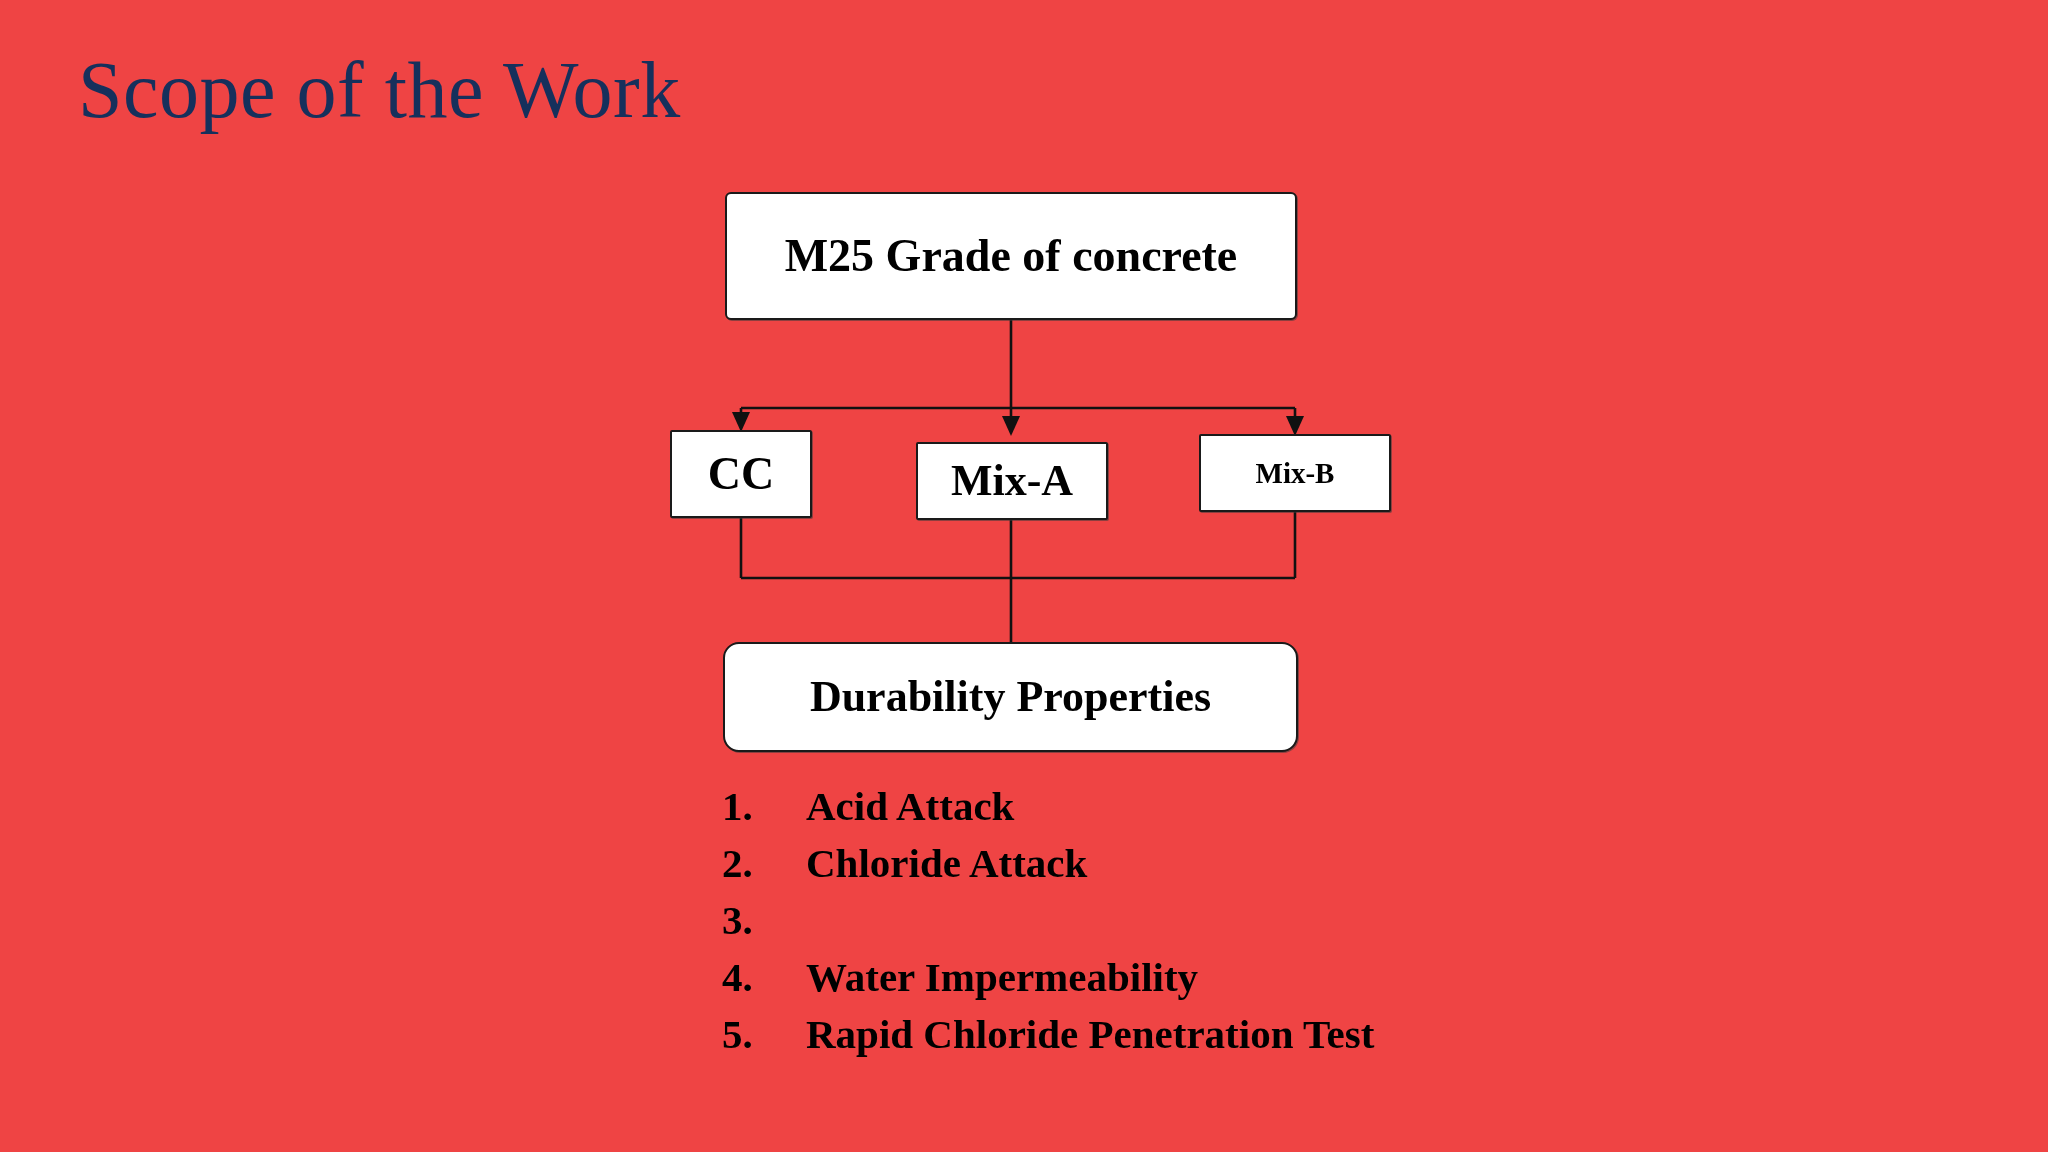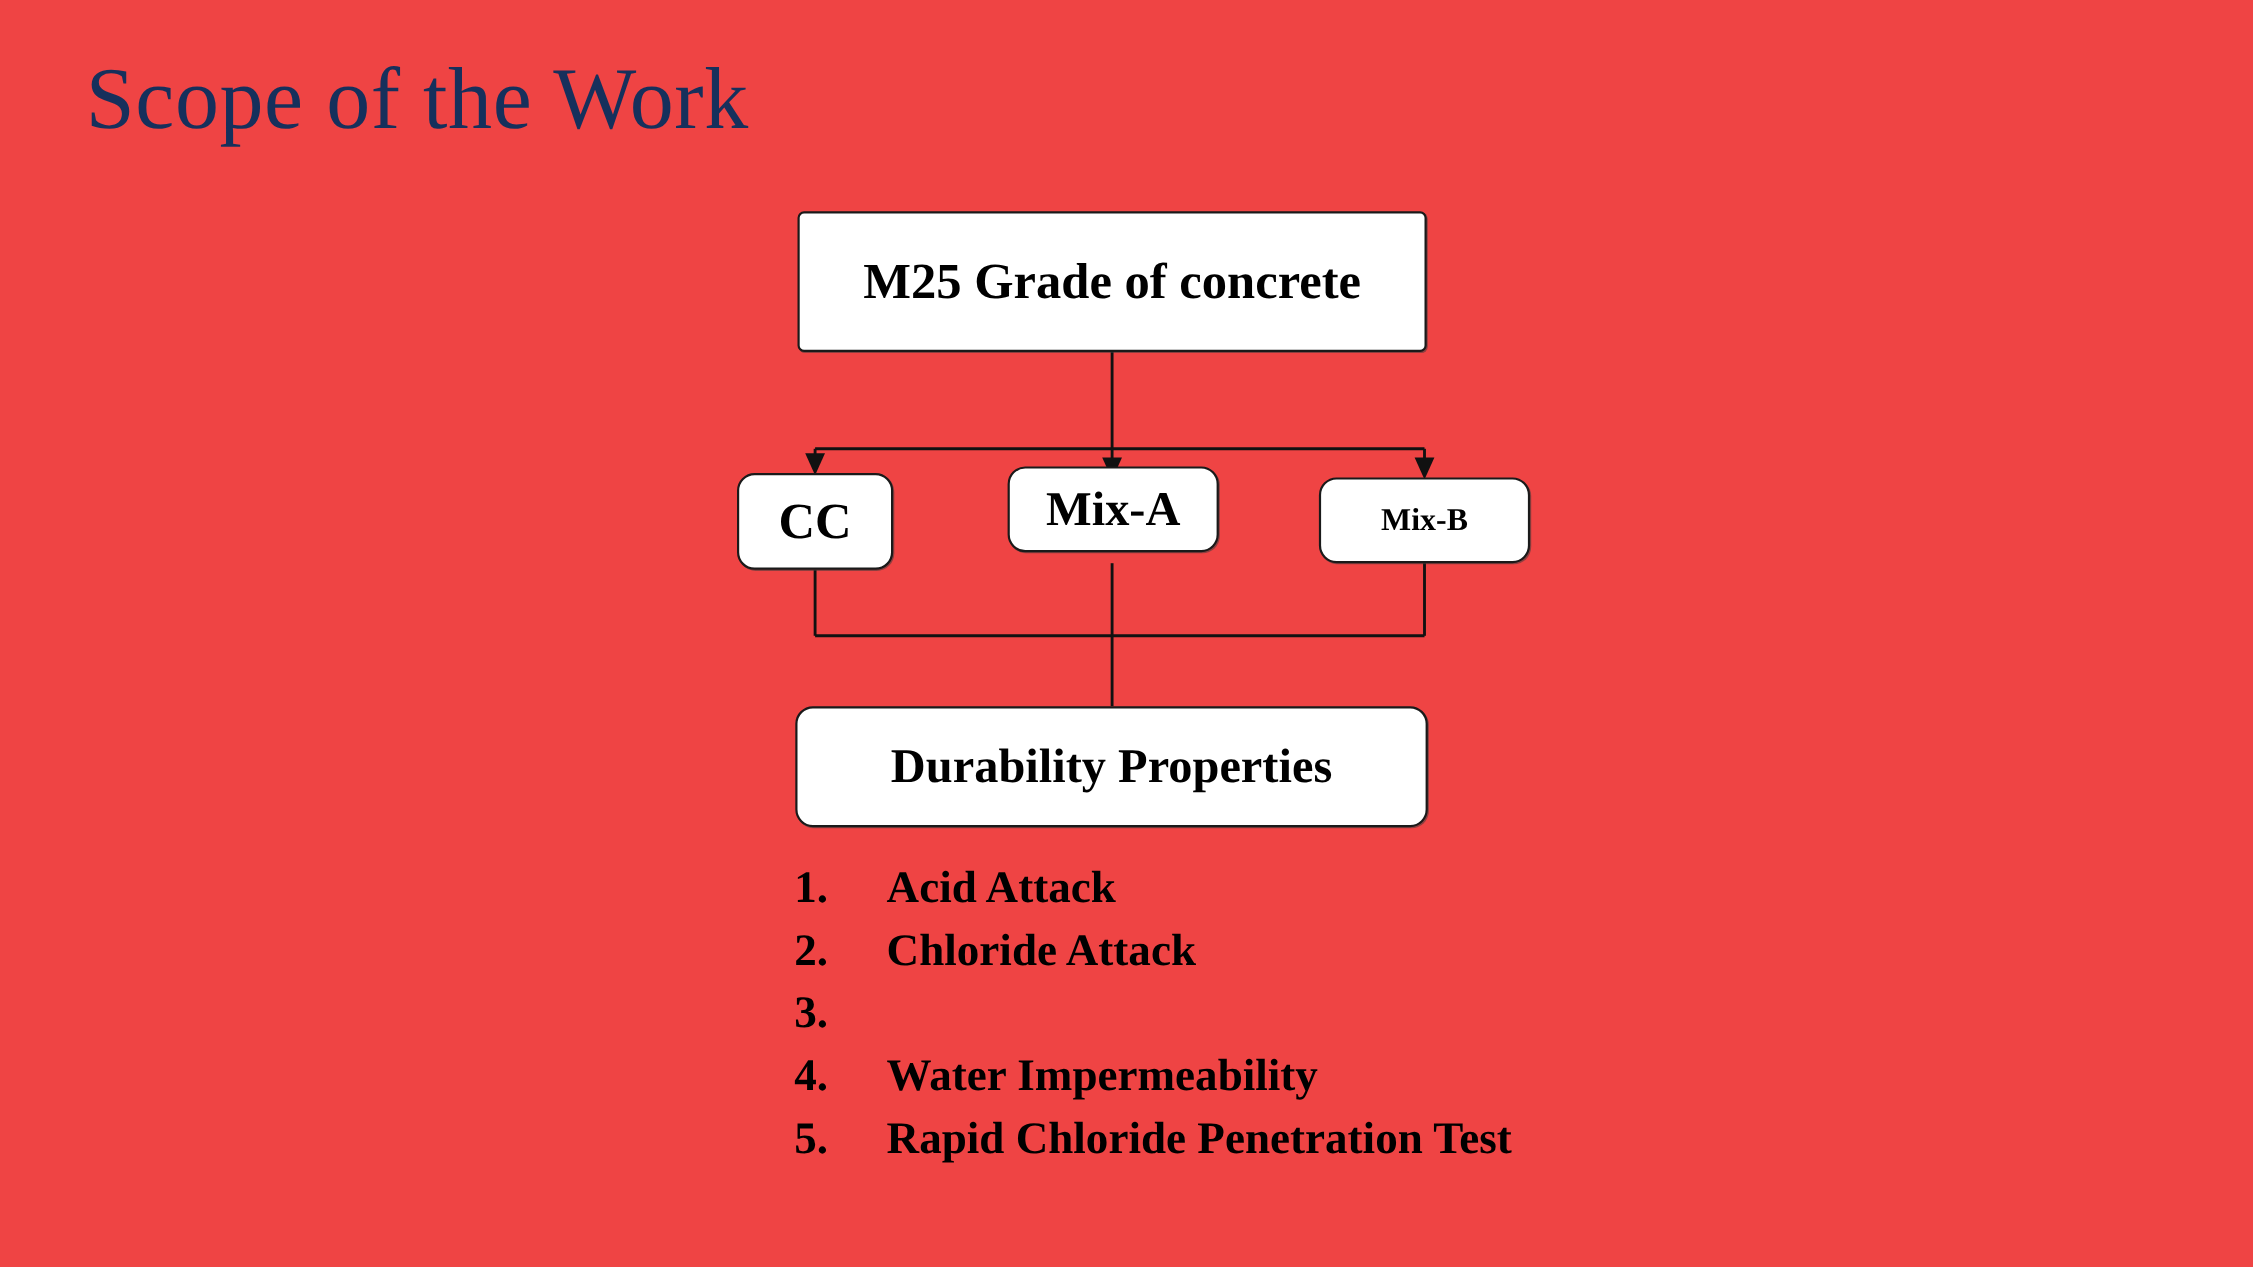--- a/index.html
+++ b/index.html
@@ -43,21 +43,21 @@
     top: 0;
     width: 2048px;
     height: 1152px;
   }
 
   .node {
     position: absolute;
     box-sizing: border-box;
     background: #ffffff;
     border: 2px solid #1a1a1a;
-    border-radius: 16px;
+    border-radius: 2px;
     display: flex;
     align-items: center;
     justify-content: center;
     box-shadow: 1px 1px 0 rgba(60,60,60,0.55);
   }
   .node .node-label {
     font-family: "Liberation Serif", "DejaVu Serif", serif;
     font-weight: bold;
     color: #000000;
     white-space: nowrap;
@@ -79,21 +79,21 @@
     left: 670px;
     top: 430px;
     width: 142px;
     height: 88px;
   }
   #node-cc .node-label { font-size: 46px; }
 
   
   #node-mix-a {
     left: 916px;
-    top: 424px;
+    top: 442px;
     width: 192px;
     height: 78px;
   }
   #node-mix-a .node-label { font-size: 44px; }
 
   
   #node-mix-b {
     left: 1199px;
     top: 434px;
     width: 192px;

